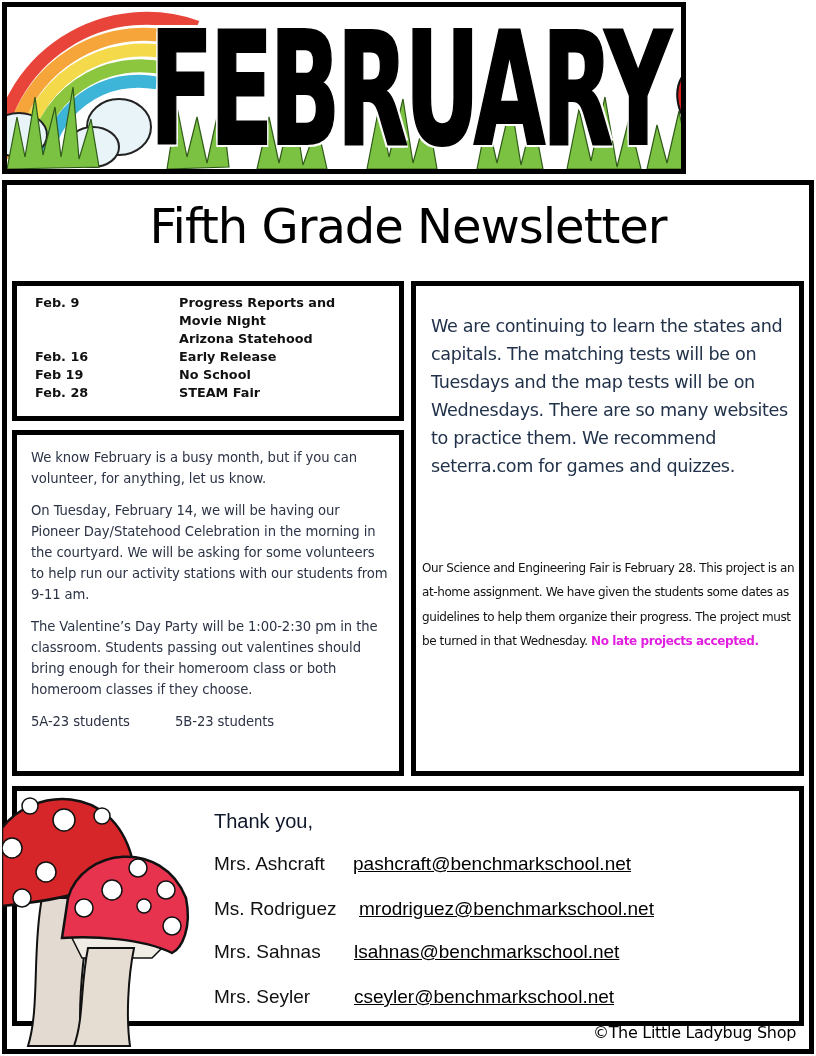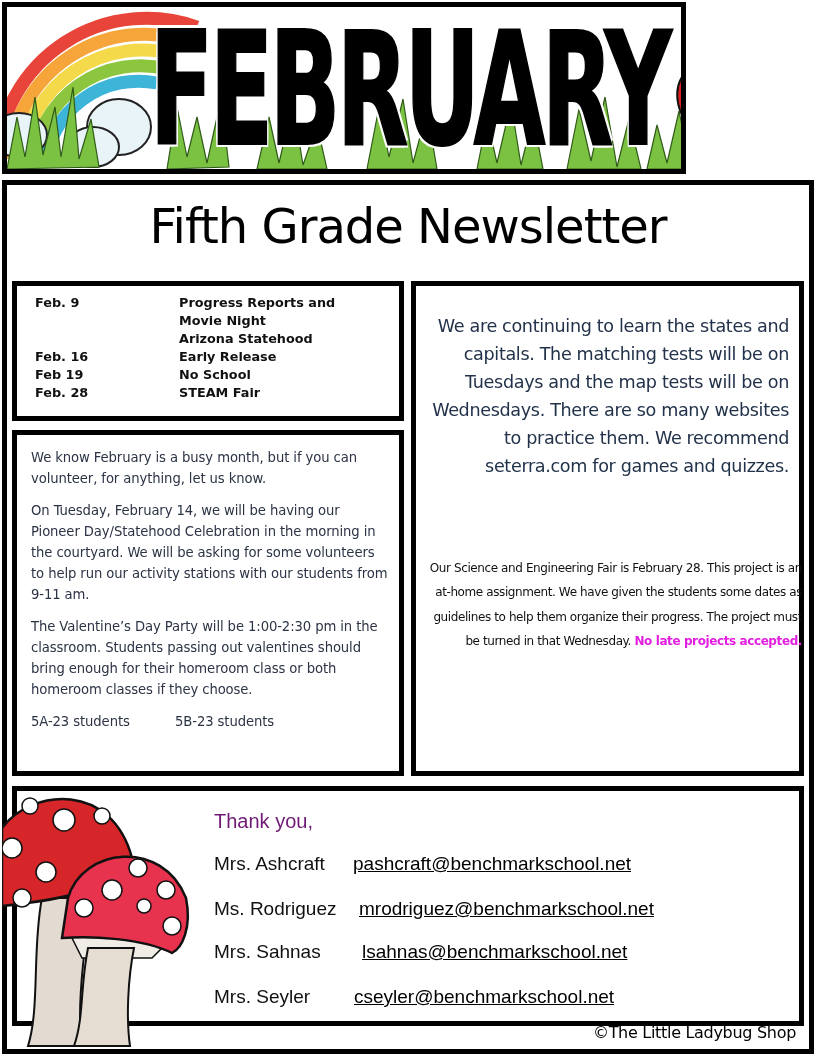--- a/index.html
+++ b/index.html
@@ -45,29 +45,29 @@
   .date-row .d { width: 144px; flex: none; }
   .date-row .e { flex: 1; }
 
   
   .vol-box { left: 12px; top: 430px; width: 392px; height: 346px; padding: 12px 10px 0 14px; color: #2b3345; }
   .vol-box p { font-family: "DejaVu Sans", sans-serif; font-size: 13.2px; line-height: 21px; margin-bottom: 11px; letter-spacing: -0.1px; }
   .vol-box .counts { display: flex; gap: 0; }
   .vol-box .counts span:first-child { width: 144px; }
 
   
-  .states-box { left: 411px; top: 281px; width: 393px; height: 495px; padding: 26px 10px 0 15px; text-align: right; }
+  .states-box { left: 411px; top: 281px; width: 393px; height: 495px; padding: 26px 10px 0 15px; }
   .states-text { font-family: "DejaVu Sans", sans-serif; font-size: 17.6px; line-height: 28px; color: #22324a; letter-spacing: -0.35px; }
   .fair-text { position: absolute; left: 6px; top: 270px; width: 380px; font-family: "DejaVu Sans", sans-serif; font-size: 12px; line-height: 24.4px; color: #111; letter-spacing: -0.4px; }
   .fair-text .warn { color: #e21ee0; font-weight: bold; }
 
   
   .contact-box { left: 12px; top: 786px; width: 792px; height: 240px; }
   .mushroom { position: absolute; left: 2px; top: 788px; }
-  .thanks { position: absolute; left: 214px; top: 810px; font-family: "Liberation Sans", sans-serif; font-size: 20px; color: #701a75; }
+  .thanks { position: absolute; left: 214px; top: 810px; font-family: "Liberation Sans", sans-serif; font-size: 20px; color: #0f172a; }
   .contact-row { position: absolute; left: 214px; font-family: "Liberation Sans", sans-serif; font-size: 19px; color: #111; display: flex; }
   .contact-row .name { display: inline-block; }
   .contact-row a { color: #000000; text-decoration: underline; }
   .copyright { position: absolute; right: 20px; top: 1023px; font-family: "DejaVu Sans", sans-serif; font-size: 16px; color: #000000; letter-spacing: -0.3px; }
 </style>
 </head>
 <body>
 
 <div class="banner">
   <svg class="art" width="802" height="162" viewBox="0 0 802 162">
@@ -185,21 +185,21 @@
 <div class="thanks">Thank you,</div>
 
 <div class="contact-row" style="top:853px;">
   <span class="name" style="width:139px;">Mrs. Ashcraft</span>
   <a>pashcraft@benchmarkschool.net</a>
 </div>
 <div class="contact-row" style="top:898px;">
   <span class="name" style="width:145px;">Ms. Rodriguez</span>
   <a>mrodriguez@benchmarkschool.net</a>
 </div>
-<div class="contact-row" style="top:941px;gap:8px;">
+<div class="contact-row" style="top:941px;">
   <span class="name" style="width:140px;">Mrs. Sahnas</span>
   <a>lsahnas@benchmarkschool.net</a>
 </div>
 <div class="contact-row" style="top:986px;">
   <span class="name" style="width:140px;">Mrs. Seyler</span>
   <a>cseyler@benchmarkschool.net</a>
 </div>
 
 <div class="copyright">©The Little Ladybug Shop</div>
 

